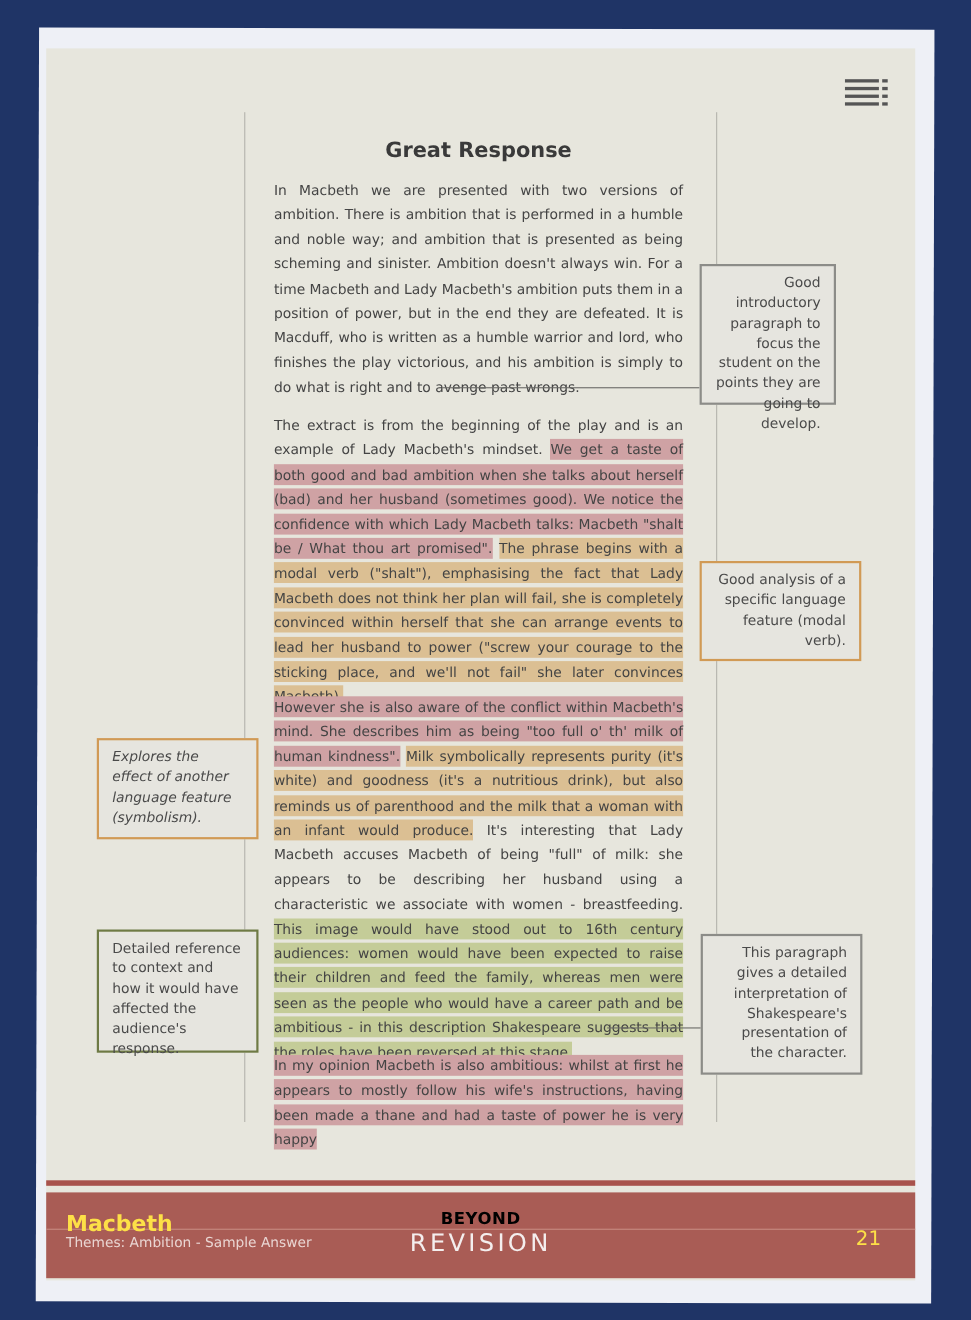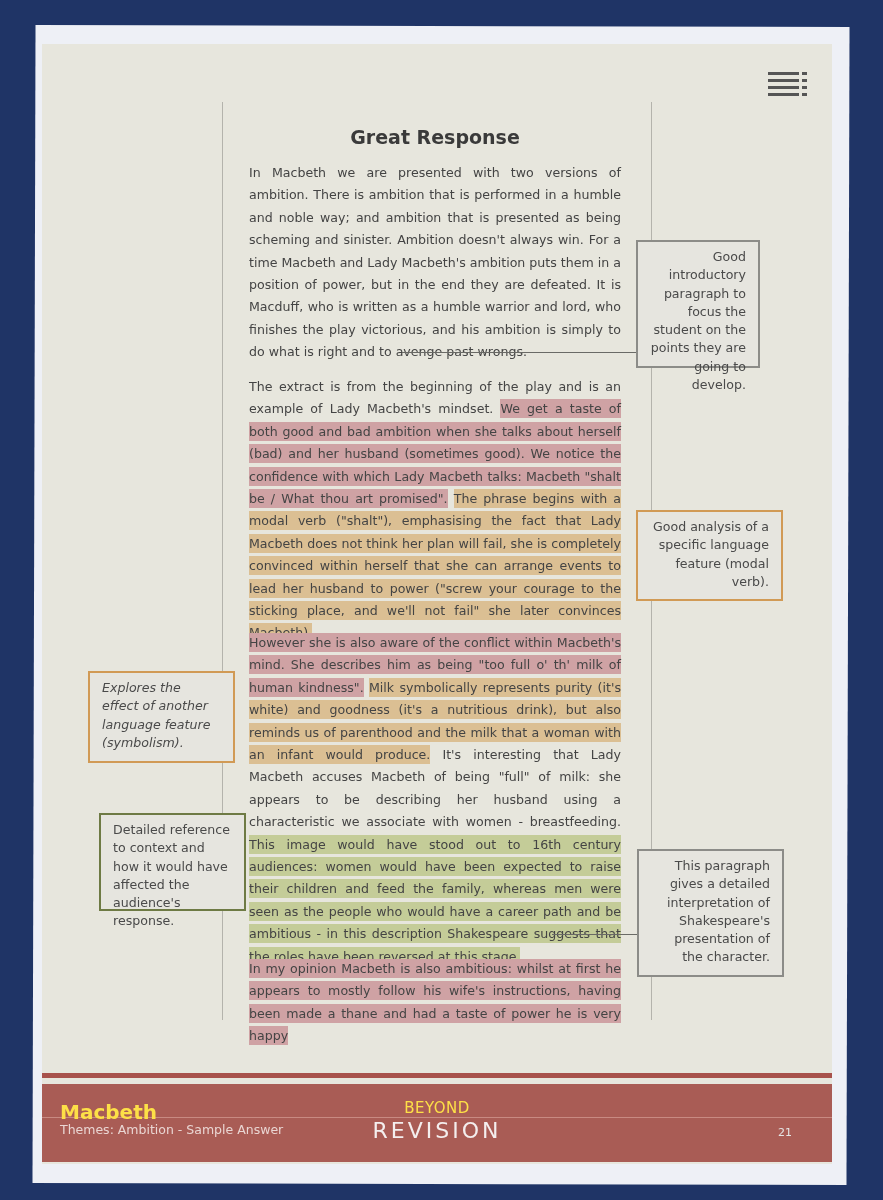--- a/index.html
+++ b/index.html
@@ -52,23 +52,23 @@
     .footer-stripe {
       position: absolute; left: 42px; width: 790px; background: #a8524c;
     }
     .footer {
       position: absolute; left: 42px; top: 1084px; width: 790px; height: 78px;
       background: #a95c55;
     }
     .footer-line { position: absolute; left: 0; right: 0; top: 33px; height: 1px; background: #c88a82; }
     .f-title { position: absolute; left: 18px; top: 16px; font-size: 20px; font-weight: bold; color: #fde047; }
     .f-sub { position: absolute; left: 18px; top: 38px; font-size: 12.5px; color: #ead6d3; }
-    .logo-top { position: absolute; left: 320px; width: 150px; top: 15px; text-align: center; font-size: 15px; font-weight: normal; color: #fde047; letter-spacing: 0.5px; }
+    .logo-top { position: absolute; left: 320px; width: 150px; top: 15px; text-align: center; font-size: 15px; font-weight: bold; color: #000000; letter-spacing: 0.5px; }
     .logo-bot { position: absolute; left: 310px; width: 170px; top: 34px; text-align: center; font-size: 22px; color: #f4eeee; letter-spacing: 3px; }
-    .pagenum { position: absolute; left: 736px; top: 42px; font-size: 11px; color: #e5e5e5; }
+    .pagenum { position: absolute; left: 736px; top: 32px; font-size: 18px; color: #fde047; }
   </style>
 </head>
 <body>
 
 <div class="paper"></div>
 <div class="page"></div>
 
 <div class="vline" style="left:222px; top:102px; height:918px;"></div>
 <div class="vline" style="left:651px; top:102px; height:918px;"></div>
 
@@ -108,21 +108,21 @@
 
 <div class="note right b-grey" style="left:636px; top:240px; width:124px; height:128px;">
   <span>Good introductory paragraph to focus the student on the points they are going to develop.</span>
 </div>
 <div class="note right b-orange" style="left:636px; top:510px; width:147px; height:91px;">
   <span>Good analysis of a specific language feature (modal verb).</span>
 </div>
 <div class="note left b-orange" style="left:88px; top:671px; width:147px; height:92px;font-style:italic;">
   <span>Explores the effect of another language feature (symbolism).</span>
 </div>
-<div class="note left b-green" style="left:88px; top:813px; width:147px; height:98px;margin-left:11px;">
+<div class="note left b-green" style="left:88px; top:845px; width:147px; height:112px;">
   <span>Detailed reference to context and how it would have affected the audience's response.</span>
 </div>
 <div class="note right b-grey" style="left:637px; top:849px; width:147px; height:128px;">
   <span>This paragraph gives a detailed interpretation of Shakespeare's presentation of the character.</span>
 </div>
 
 <div class="footer-stripe" style="top:1073px; height:5px;"></div>
 <div class="footer">
   <div class="footer-line"></div>
   <div class="f-title">Macbeth</div>

